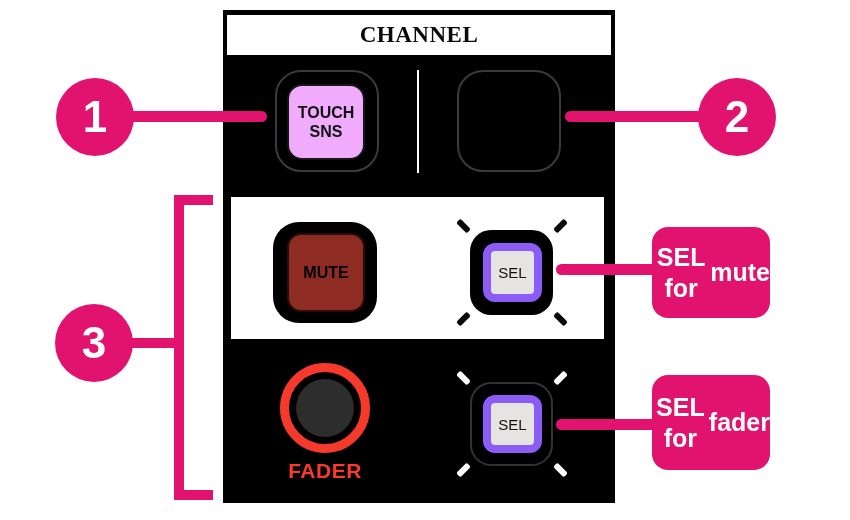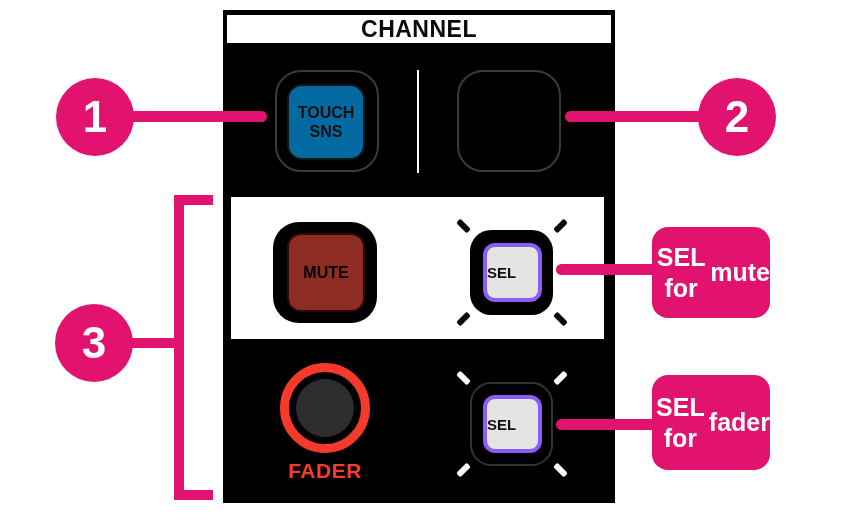--- a/index.html
+++ b/index.html
@@ -5,33 +5,33 @@
   html,body{margin:0;padding:0;background:#ffffff;}
   .stage{
     position:relative;width:850px;height:520px;background:#ffffff;
     overflow:hidden;font-family:"Liberation Sans",sans-serif;
   }
   .abs{position:absolute;box-sizing:border-box;}
 
   
   .panel-bg{left:223px;top:10px;width:392px;height:493px;background:#000;}
   .header-band{
-    left:227px;top:15px;width:384px;height:28px;background:#fff;
+    left:227px;top:15px;width:384px;height:40px;background:#fff;
     display:flex;align-items:center;justify-content:center;
-    font-weight:700;font-size:23px;color:#0a0a0a;letter-spacing:.5px;
+    font-weight:700;font-size:23px;color:#0a0a0a;letter-spacing:.5px;font-family:Liberation Serif, serif;
   }
   .mute-row{left:231px;top:197px;width:373px;height:142px;background:#fff;}
 
   .bezel{
     background:#000;border-radius:26px;
     display:flex;align-items:center;justify-content:center;
   }
   .bezel.outlined{border:2px solid #3b3b3b;}
   .face{
-    background:#0369a1;border:2px solid #161616;border-radius:15px;
+    background:#f0abfc;border:2px solid #161616;border-radius:15px;
     display:flex;flex-direction:column;align-items:center;justify-content:center;
     font-weight:700;color:#111;text-align:center;
   }
   .btn-2line{font-size:16px;line-height:19px;}
   .touch-bezel{left:275px;top:70px;width:104px;height:102px;}
   .touch-face{left:287px;top:84px;width:78px;height:76px;}
   .snap-bezel{left:457px;top:70px;width:104px;height:102px;}
   .snap-face{left:469px;top:84px;width:78px;height:76px;}
   .v-divider{left:417px;top:70px;width:2px;height:103px;background:#fff;}
 
@@ -42,22 +42,22 @@
     display:flex;align-items:center;justify-content:center;
     font-weight:700;font-size:16px;color:#000;
   }
 
   .sel-bezel{border-radius:21px;}
   .selm-bezel{left:470px;top:230px;width:83px;height:85px;}
   .selm-face{left:483px;top:243px;width:59px;height:59px;border-radius:12px;font-size:15px;}
   .self-bezel{left:470px;top:382px;width:83px;height:84px;border:2px solid #333;}
   .self-face{left:483px;top:395px;width:59px;height:58px;border-radius:12px;font-size:15px;}
   .sel-face{
-    background:#e6e4e2;border:4px solid #8b5cf6;
-    display:flex;align-items:center;font-weight:700;color:#111;
+    background:#e6e4e2;border:8px solid #8b5cf6;
+    display:flex;align-items:center;justify-content:center;font-weight:400;color:#111;
   }
   .tick{width:15px;height:6px;border-radius:2px;}
   .tick.dark{background:#0a0a0a;}
   .tick.lite{background:#fff;}
   .r45{transform:rotate(45deg);}
   .rm45{transform:rotate(-45deg);}
 
   .knob-ring{
     left:280px;top:363px;width:90px;height:90px;border-radius:50%;
     border:9px solid #f5392b;background:transparent;

